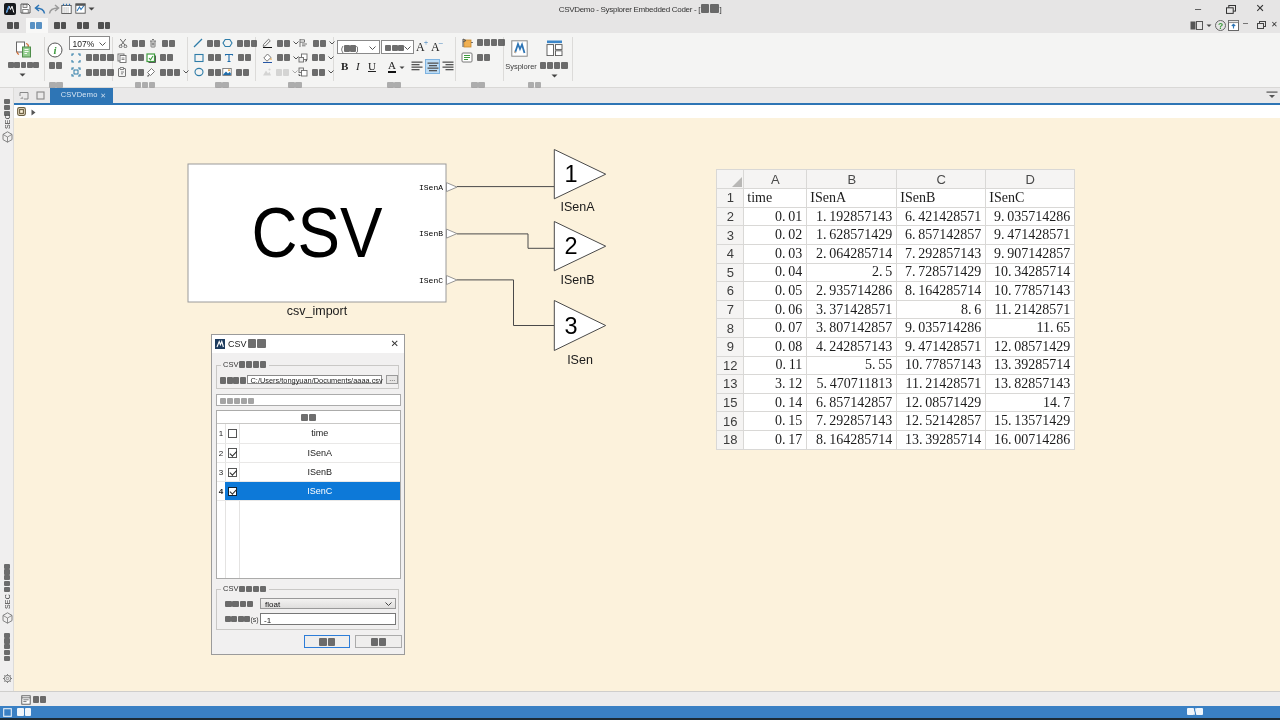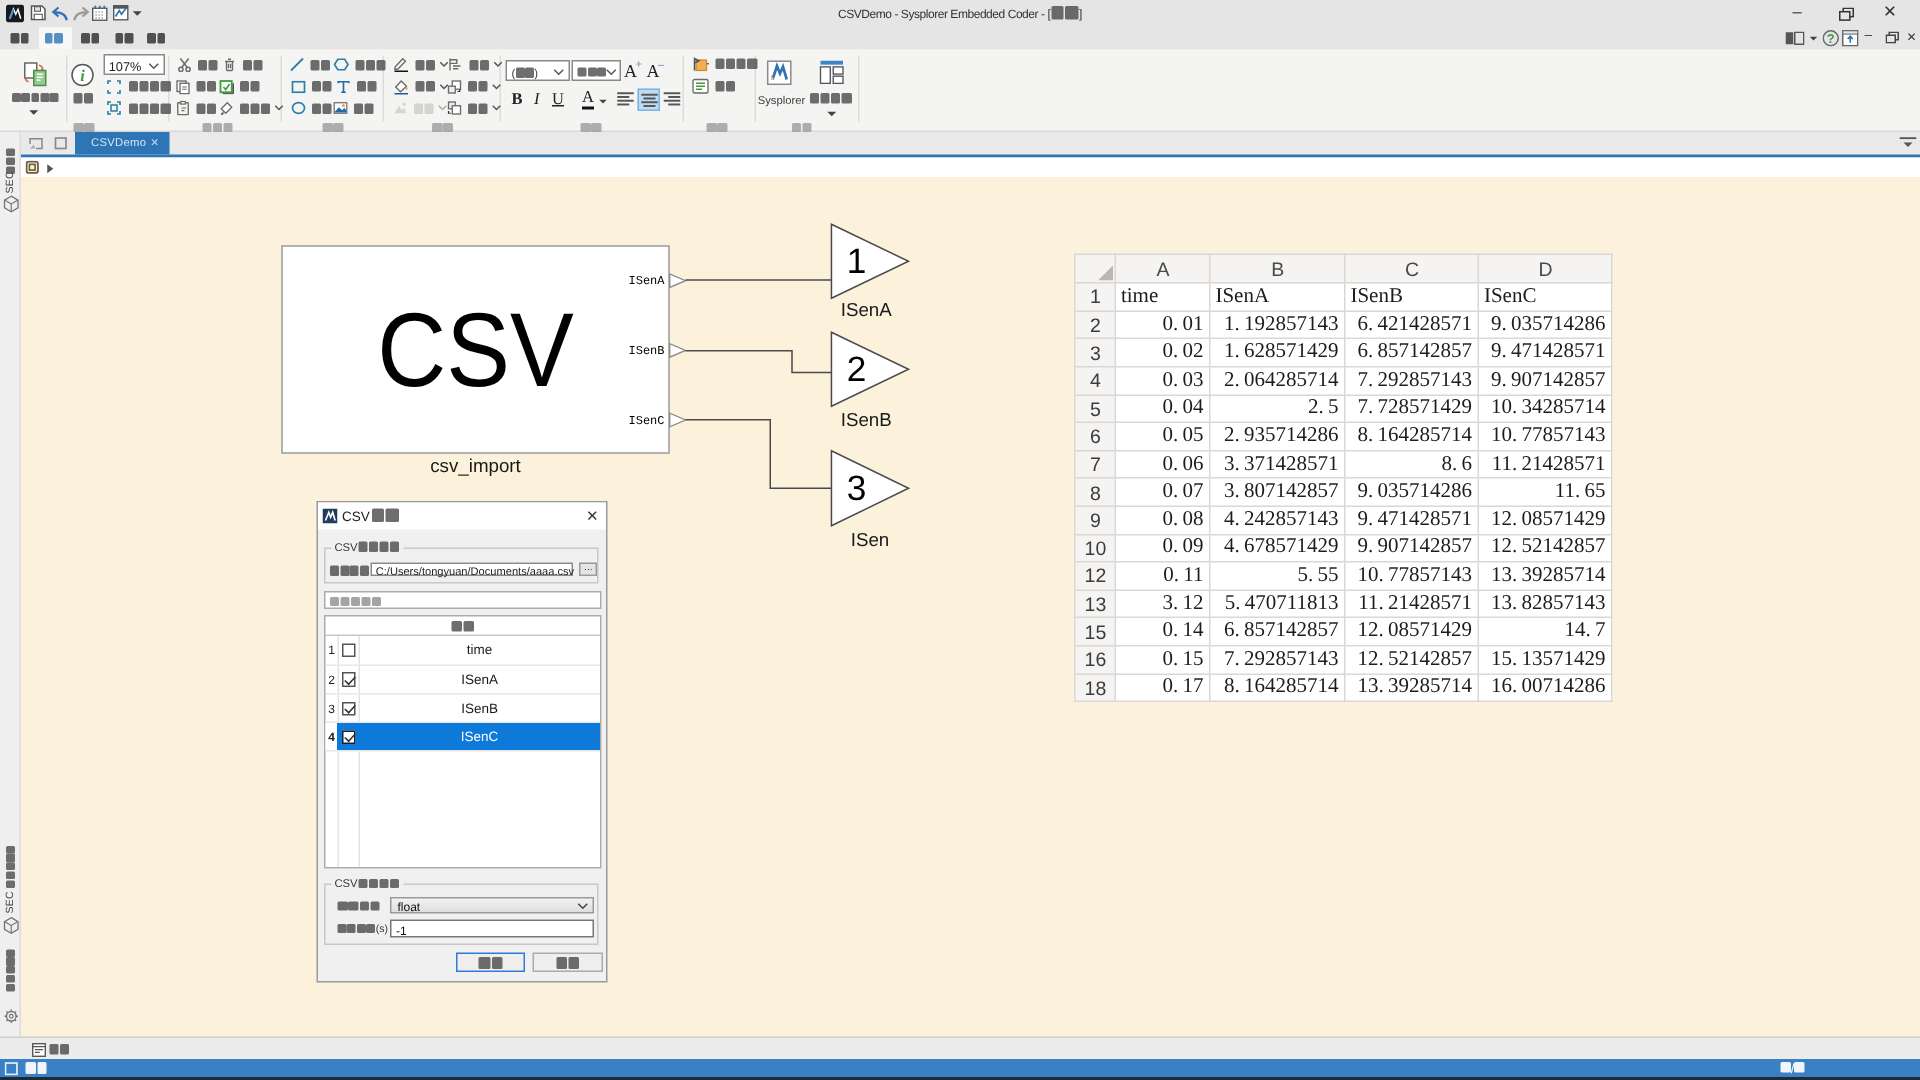--- a/index.html
+++ b/index.html
@@ -773,27 +773,20 @@
           <td>11. 65</td>
         </tr>
 <tr>
           <td class="rn">9</td>
           <td>0. 08</td>
           <td>4. 242857143</td>
           <td>9. 471428571</td>
           <td>12. 08571429</td>
         </tr>
 <tr>
-          <td class="rn">10</td>
-          <td>0. 09</td>
-          <td>4. 678571429</td>
-          <td>9. 907142857</td>
-          <td>12. 52142857</td>
-        </tr>
-<tr>
           <td class="rn">12</td>
           <td>0. 11</td>
           <td>5. 55</td>
           <td>10. 77857143</td>
           <td>13. 39285714</td>
         </tr>
 <tr>
           <td class="rn">13</td>
           <td>3. 12</td>
           <td>5. 470711813</td>

